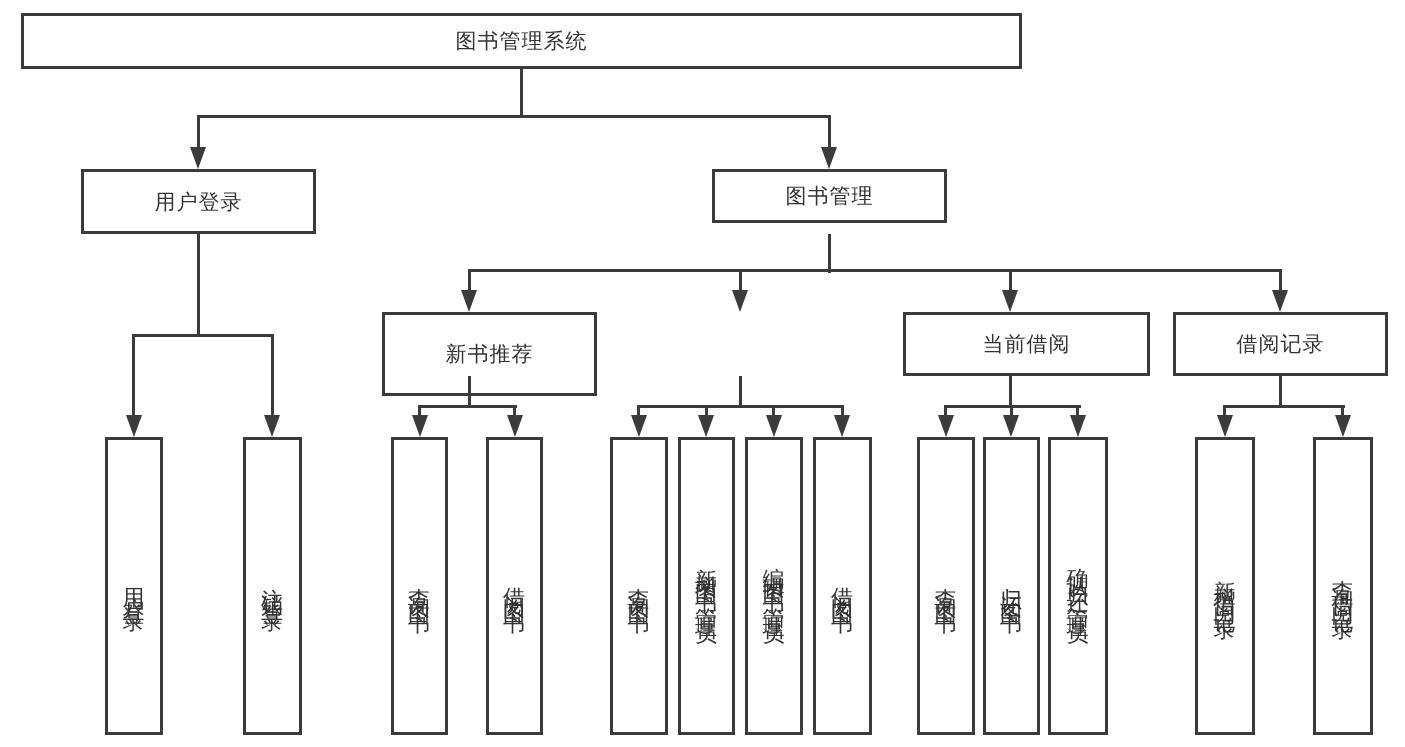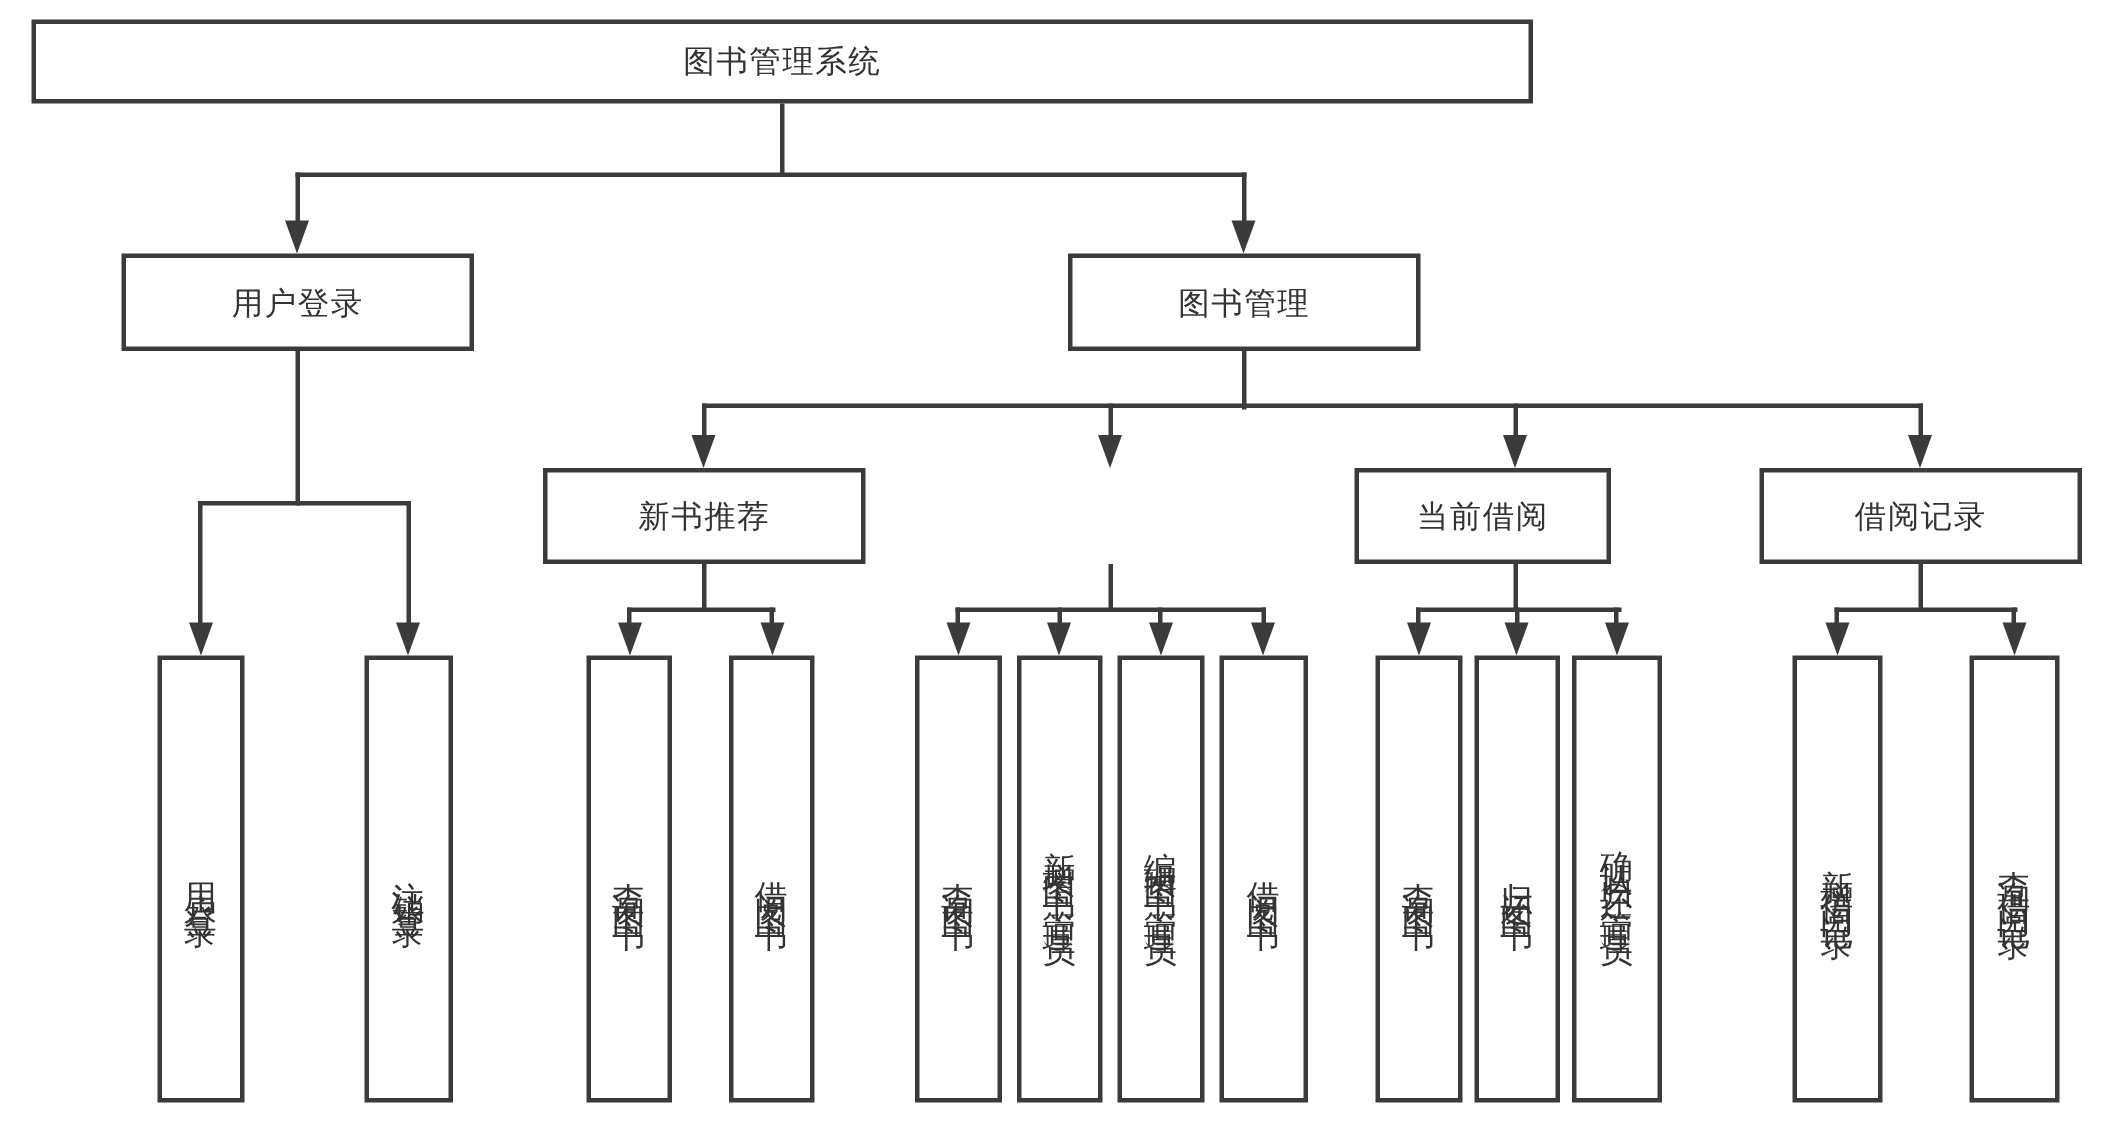--- a/index.html
+++ b/index.html
@@ -41,42 +41,42 @@
   <div class="bx" style="left:21px;top:13px;width:1001px;height:56px;">图书管理系统</div>
 
   <div class="vl" style="left:520px;top:69px;height:48px;"></div>
   <div class="hl" style="left:197px;top:115px;width:634px;"></div>
   <div class="vl" style="left:197px;top:115px;height:36px;"></div>
   <div class="ar" style="left:190px;top:147px;"></div>
   <div class="vl" style="left:828px;top:115px;height:36px;"></div>
   <div class="ar" style="left:821px;top:147px;"></div>
 
   <div class="bx" style="left:81px;top:169px;width:235px;height:65px;">用户登录</div>
-  <div class="bx" style="left:712px;top:169px;width:235px;height:65px;">图书管理</div>
+  <div class="bx" style="left:712px;top:169px;width:235px;height:54px;">图书管理</div>
 
   <div class="vl" style="left:197px;top:234px;height:103px;"></div>
   <div class="hl" style="left:132px;top:334px;width:142px;"></div>
   <div class="vl" style="left:132px;top:334px;height:85px;"></div>
   <div class="ar" style="left:126px;top:415px;"></div>
   <div class="vl" style="left:271px;top:334px;height:85px;"></div>
   <div class="ar" style="left:264px;top:415px;"></div>
 
   <div class="vl" style="left:828px;top:234px;height:39px;"></div>
   <div class="hl" style="left:468px;top:269px;width:814px;"></div>
   <div class="vl" style="left:468px;top:269px;height:23px;"></div>
   <div class="ar" style="left:461px;top:290px;"></div>
   <div class="vl" style="left:739px;top:269px;height:23px;"></div>
   <div class="ar" style="left:732px;top:290px;"></div>
   <div class="vl" style="left:1009px;top:269px;height:23px;"></div>
   <div class="ar" style="left:1002px;top:290px;"></div>
   <div class="vl" style="left:1279px;top:269px;height:23px;"></div>
   <div class="ar" style="left:1272px;top:290px;"></div>
 
-  <div class="bx" style="left:362px;top:312px;width:215px;height:64px;">新书推荐</div>
-  <div class="bx" style="left:903px;top:312px;width:171px;height:64px;">当前借阅</div>
+  <div class="bx" style="left:382px;top:312px;width:215px;height:84px;">新书推荐</div>
+  <div class="bx" style="left:903px;top:312px;width:247px;height:64px;">当前借阅</div>
   <div class="bx" style="left:1173px;top:312px;width:215px;height:64px;">借阅记录</div>
 
   <div class="vl" style="left:468px;top:376px;height:32px;"></div>
   <div class="hl" style="left:418px;top:405px;width:99px;"></div>
   <div class="vl" style="left:418px;top:405px;height:13px;"></div>
   <div class="ar" style="left:412px;top:415px;"></div>
   <div class="vl" style="left:513px;top:405px;height:13px;"></div>
   <div class="ar" style="left:507px;top:415px;"></div>
 
   <div class="vl" style="left:739px;top:376px;height:32px;"></div>

